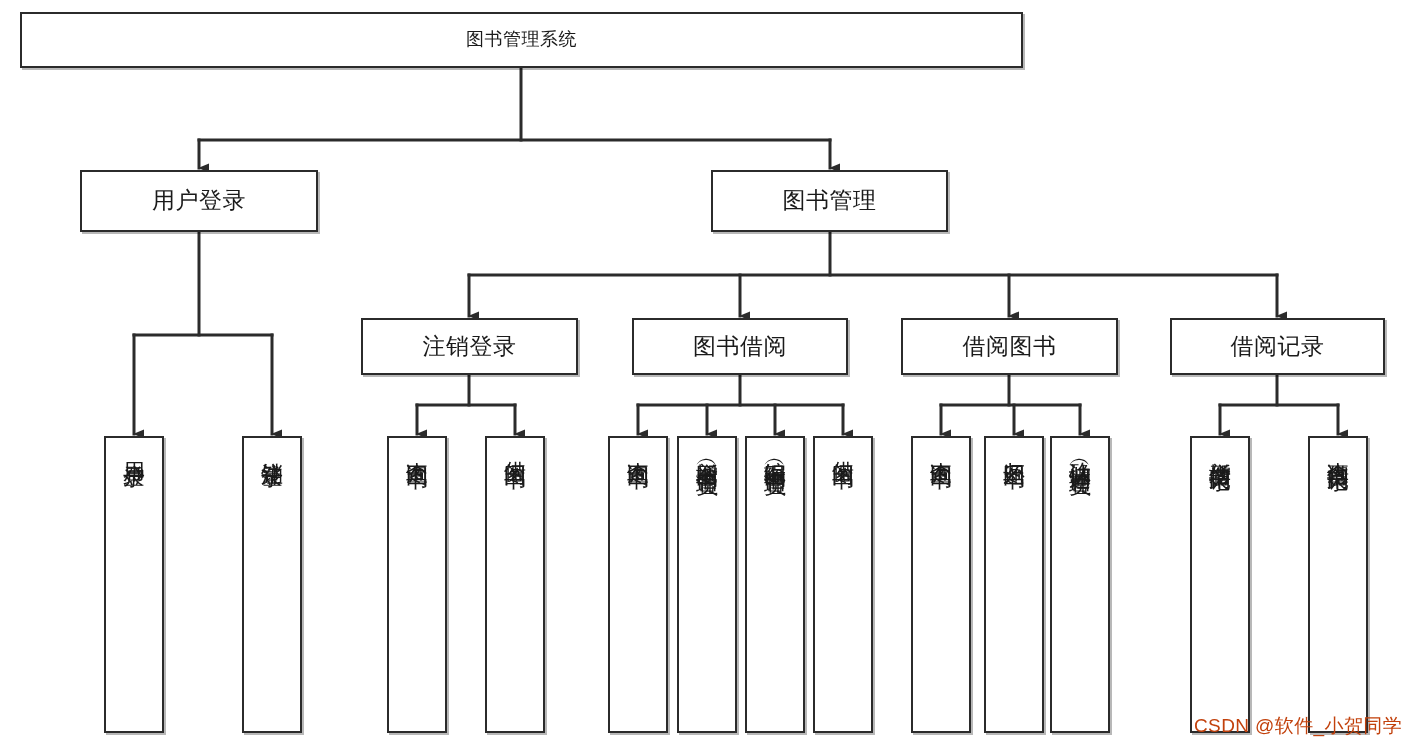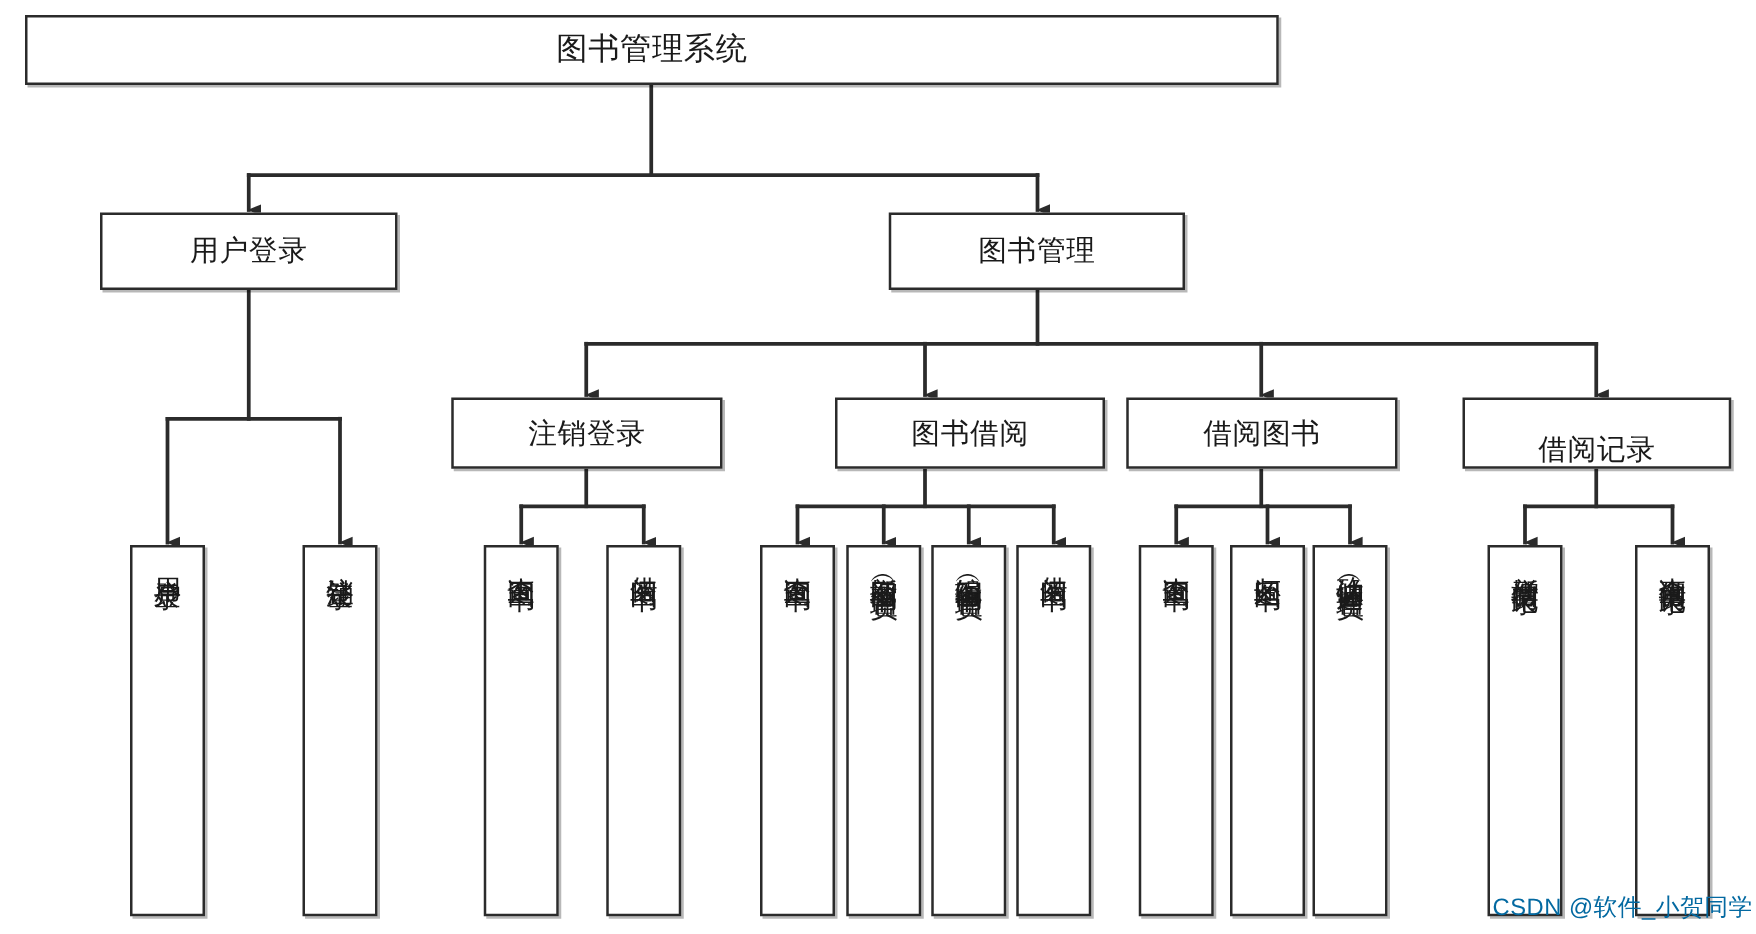--- a/index.html
+++ b/index.html
@@ -47,21 +47,21 @@
     text-orientation: upright;
     font-size: 22px;
     letter-spacing: 2px;
     line-height: 1;
   }
   .node.vertical {
     align-items: flex-start;
     justify-content: center;
     padding-top: 6px;
   }
-  .node.root .lbl { font-size: 25px; }
+  .node.root .lbl { font-size: 18px; }
   .watermark {
     position: absolute;
     color: #b9b9b9;
     font-size: 19px;
     white-space: nowrap;
     letter-spacing: 0.4px;
   }
 </style>
 </head>
 <body>
@@ -125,27 +125,27 @@
   <div class="node" style="left: 80px; top: 170px; width: 238px; height: 62px;">
     <span class="lbl">用户登录</span>
   </div>
   <div class="node" style="left: 711px; top: 170px; width: 237px; height: 62px; text-align: center;">
     <span class="lbl">图书管理</span>
   </div>
 
   <div class="node" style="left: 361px; top: 318px; width: 217px; height: 57px;">
     <span class="lbl">注销登录</span>
   </div>
-  <div class="node" style="left: 632px; top: 318px; width: 216px; height: 57px; margin-left: 36px;">
+  <div class="node" style="left: 632px; top: 318px; width: 216px; height: 57px;">
     <span class="lbl">图书借阅</span>
   </div>
   <div class="node" style="left: 901px; top: 318px; width: 217px; height: 57px;">
     <span class="lbl">借阅图书</span>
   </div>
-  <div class="node" style="left: 1170px; top: 318px; width: 215px; height: 57px; align-items: flex-end;">
+  <div class="node" style="left: 1170px; top: 318px; width: 215px; height: 57px;">
     <span class="lbl">借阅记录</span>
   </div>
 
   <div class="node vertical" style="left: 104px; top: 436px; width: 60px; height: 297px;">
     <span class="lbl">用户登录</span>
   </div>
   <div class="node vertical" style="left: 242px; top: 436px; width: 60px; height: 297px;">
     <span class="lbl">注销登录</span>
   </div>
   <div class="node vertical" style="left: 387px; top: 436px; width: 60px; height: 297px;">
@@ -175,15 +175,15 @@
   <div class="node vertical" style="left: 1050px; top: 436px; width: 60px; height: 297px;">
     <span class="lbl">确认归还（管理员）</span>
   </div>
   <div class="node vertical" style="left: 1190px; top: 436px; width: 60px; height: 297px;">
     <span class="lbl">新增借阅记录</span>
   </div>
   <div class="node vertical" style="left: 1308px; top: 436px; width: 60px; height: 297px;">
     <span class="lbl">查询借阅记录</span>
   </div>
 
-  <div class="watermark" style="left: 1194px; top: 713px; color: #0369a1;">CSDN @软件_小贺同学</div>
+  <div class="watermark" style="left: 1194px; top: 713px; color: #c2410c;">CSDN @软件_小贺同学</div>
 
 </div>
 
 </body></html>

